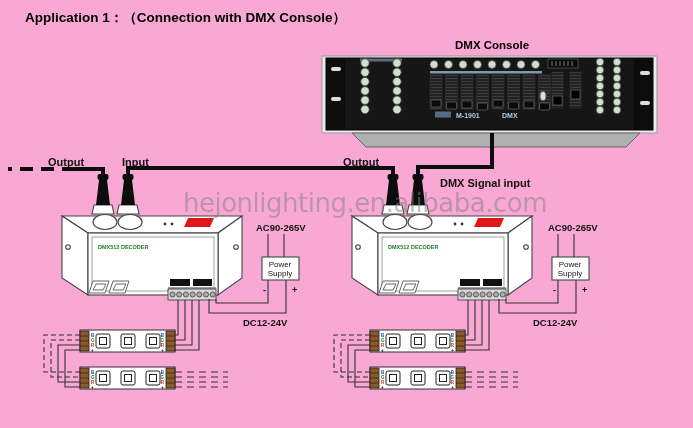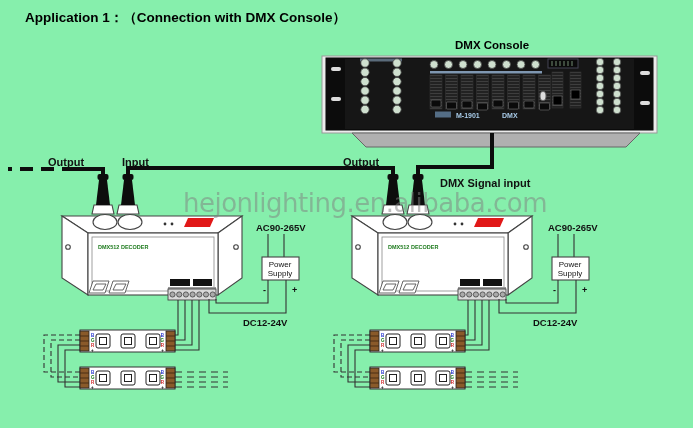--- a/index.html
+++ b/index.html
@@ -1,16 +1,16 @@
 <!DOCTYPE html>
 <html><head>
 <meta charset="utf-8">
 <style>
   html,body{margin:0;padding:0;background:#fff;}
-  #stage{position:relative;width:693px;height:428px;background:#86efac;overflow:hidden;
+  #stage{position:relative;width:693px;height:428px;background:#f9a8d4;overflow:hidden;
          font-family:"Liberation Sans",sans-serif;}
   svg text{font-family:"Liberation Sans","DejaVu Sans",sans-serif;}
   .title-txt{font:bold 13.5px "Liberation Sans",sans-serif;fill:#000;}
   .hdr{font:bold 11.5px "Liberation Sans",sans-serif;fill:#000;}
   .lbl{font:bold 11px "Liberation Sans",sans-serif;fill:#111;}
   .small-lbl{font:bold 9.5px "Liberation Sans",sans-serif;fill:#111;}
   .ps-txt{font:8px "Liberation Sans",sans-serif;fill:#111;}
   .sign{font:bold 9px "Liberation Sans",sans-serif;fill:#111;}
   .panel-txt{font:bold 5.5px "Liberation Sans",sans-serif;fill:#1d7a1d;}
   .console-txt{font:bold 7px "Liberation Sans",sans-serif;fill:#a8cbe8;}

